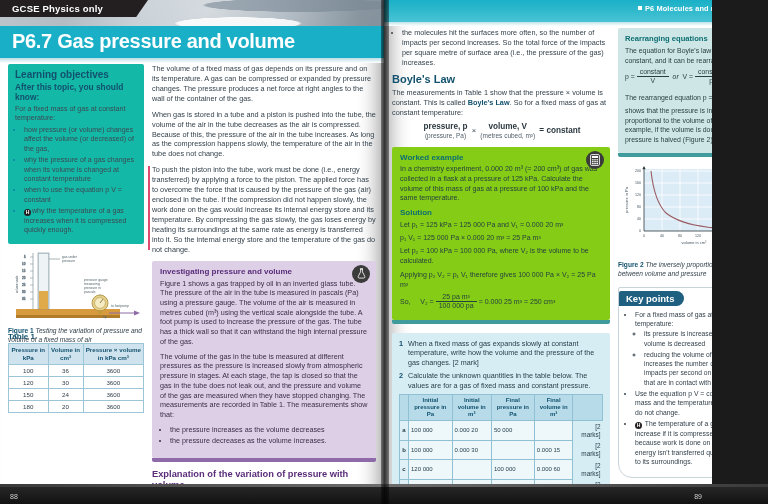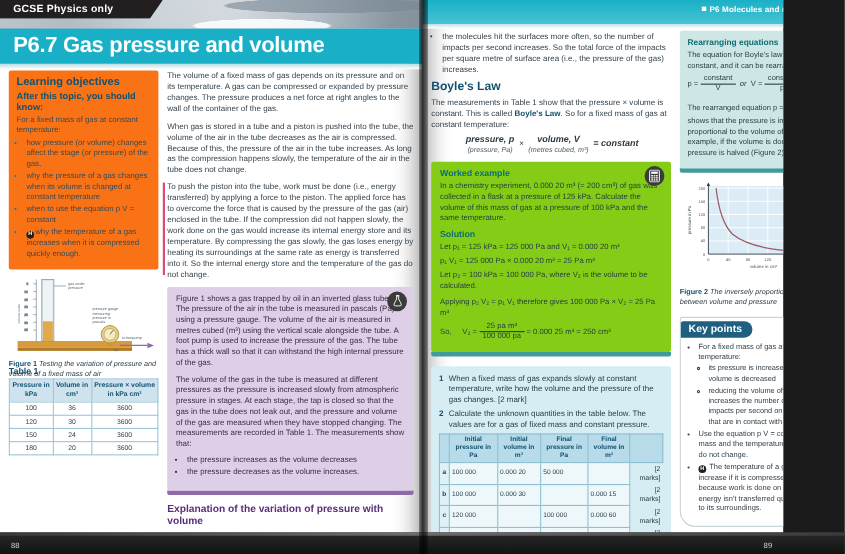--- a/index.html
+++ b/index.html
@@ -47,21 +47,21 @@
   }
   .band-shadow{
     position:absolute; top:58px; left:0; width:384px; height:5px;
     background:linear-gradient(#b9dde4,#ffffff); z-index:2;
   }
 
   
   .lcol { position:absolute; top:64px; left:8px; width:136px; }
   .rcol { position:absolute; top:64px; left:152px; width:224px; }
 
-  .obj-box { background:#f97316; border-radius:2px; padding:5px 7px 7px 7px; }
+  .obj-box { background:#14b8a6; border-radius:2px; padding:5px 7px 7px 7px; }
   .obj-box h2 { margin:0 0 2px 0; font-size:10px; color:#12516e; font-weight:bold; }
   .obj-box .sub { font-size:8.4px; font-weight:bold; color:#12516e; margin-bottom:3px; }
   .obj-box p, .obj-box li { font-size:7.1px; line-height:1.33; color:#3b4a54; margin:0; }
   .obj-box ul { margin:2px 0 0 0; padding-left:9px; }
   .obj-box li { margin-bottom:2px; }
   .obj-box li::marker { color:#0d7fa8; }
 
   .hiolink {
     display:inline-block; width:7px; height:7px; border-radius:50%;
     background:#231f20; color:#fff; font-size:5px; text-align:center;
@@ -123,21 +123,21 @@
 
   .r-main { position:absolute; top:28px; left:8px; width:218px; }
   .r-side { position:absolute; top:28px; left:234px; width:142px; }
 
   .r-main ul.bul { margin:0 0 5px 0; padding-left:10px; }
   .r-main ul.bul li { font-size:7.3px; line-height:1.36; color:#34424c; }
   .r-main h2.sec { margin:1px 0 3px 0; font-size:11px; color:#12516e; font-weight:bold; }
   .r-main p { font-size:7.3px; line-height:1.36; color:#34424c; margin:0 0 5px 0; }
   .r-main p b { color:#12516e; }
 
-  .eqline { text-align:center; font-size:7.6px; color:#34424c; margin:5px 0 7px 0;font-style:italic; }
+  .eqline { text-align:center; font-size:7.6px; color:#34424c; margin:5px 0 7px 0; }
   .eqline .big { font-weight:bold; font-size:8.2px; color:#2b3840; }
   .eqline .sm { font-size:6.5px; color:#52616b; }
   .eqstack { display:inline-block; text-align:center; vertical-align:middle; margin:0 2px; }
 
   .we-box { background:#84cc16; border-radius:2px; padding:6px 8px 6px 8px; position:relative; }
   .we-box h3 { margin:0 0 3px 0; font-size:8px; color:#0d6f72; font-weight:bold; }
   .we-box p { font-size:7.1px; line-height:1.36; color:#26403f; margin:0 0 4px 0; }
   .we-box .sol { font-size:8px; font-weight:bold; color:#0d6f72; margin:0 0 3px 0; }
   .we-box .step { font-size:7px; line-height:1.45; color:#26403f; margin:0 0 3px 0; }
   .we-bar { height:4px; background:#3f9b9c; border-radius:0 0 2px 2px; }
@@ -223,21 +223,21 @@
     </div>
     <div class="band-shadow"></div>
 
     <div class="lcol">
 
       <div class="obj-box">
         <h2>Learning objectives</h2>
         <div class="sub">After this topic, you should know:</div>
         <p>For a fixed mass of gas at constant temperature:</p>
         <ul>
-          <li>how pressure (or volume) changes affect the stage (or pressure) of the gas,</li>
+          <li>how pressure (or volume) changes affect the volume (or decreased) of the gas,</li>
           <li>why the pressure of a gas changes when its volume is changed at constant temperature</li>
           <li>when to use the equation p V = constant</li>
           <li><span class="hiolink">H</span><span>why the temperature of a gas increases when it is compressed quickly enough.</span></li>
         </ul>
       </div>
 
       <div class="fig1">
         <svg width="136" height="74" viewBox="0 0 136 74">
           <rect x="0" y="0" width="136" height="74" fill="#ffffff"></rect>
 
@@ -333,20 +333,21 @@
       <p>When gas is stored in a tube and a piston is pushed into the tube, the volume of the air in the tube decreases as the air is compressed. Because of this, the pressure of the air in the tube increases. As long as the compression happens slowly, the temperature of the air in the tube does not change.</p>
       <p class="hl-strip">To push the piston into the tube, work must be done (i.e., energy transferred) by applying a force to the piston. The applied force has to overcome the force that is caused by the pressure of the gas (air) enclosed in the tube. If the compression did not happen slowly, the work done on the gas would increase its internal energy store and its temperature. By compressing the gas slowly, the gas loses energy by heating its surroundings at the same rate as energy is transferred into it. So the internal energy store and the temperature of the gas do not change.</p>
 
       <div class="inv-box">
         <div class="flask-icon">
           <svg width="11" height="11" viewBox="0 0 12 12">
             <path d="M5 1h2v3.2l2.6 5A1.4 1.4 0 0 1 8.4 11H3.6a1.4 1.4 0 0 1-1.2-1.8L5 4.2Z" fill="none" stroke="#ffffff" stroke-width="0.9"></path>
             <line x1="4.3" y1="1" x2="7.7" y2="1" stroke="#ffffff" stroke-width="1"></line>
           </svg>
         </div>
+        <h3>Investigating pressure and volume</h3>
         <p>Figure 1 shows a gas trapped by oil in an inverted glass tube. The pressure of the air in the tube is measured in pascals (Pa) using a pressure gauge. The volume of the air is measured in metres cubed (m³) using the vertical scale alongside the tube. A foot pump is used to increase the pressure of the gas. The tube has a thick wall so that it can withstand the high internal pressure of the gas.</p>
         <p>The volume of the gas in the tube is measured at different pressures as the pressure is increased slowly from atmospheric pressure in stages. At each stage, the tap is closed so that the gas in the tube does not leak out, and the pressure and volume of the gas are measured when they have stopped changing. The measurements are recorded in Table 1. The measurements show that:</p>
         <ul>
           <li>the pressure increases as the volume decreases</li>
           <li>the pressure decreases as the volume increases.</li>
         </ul>
       </div>
       <div class="inv-bar"></div>
 
       <div class="expl">

